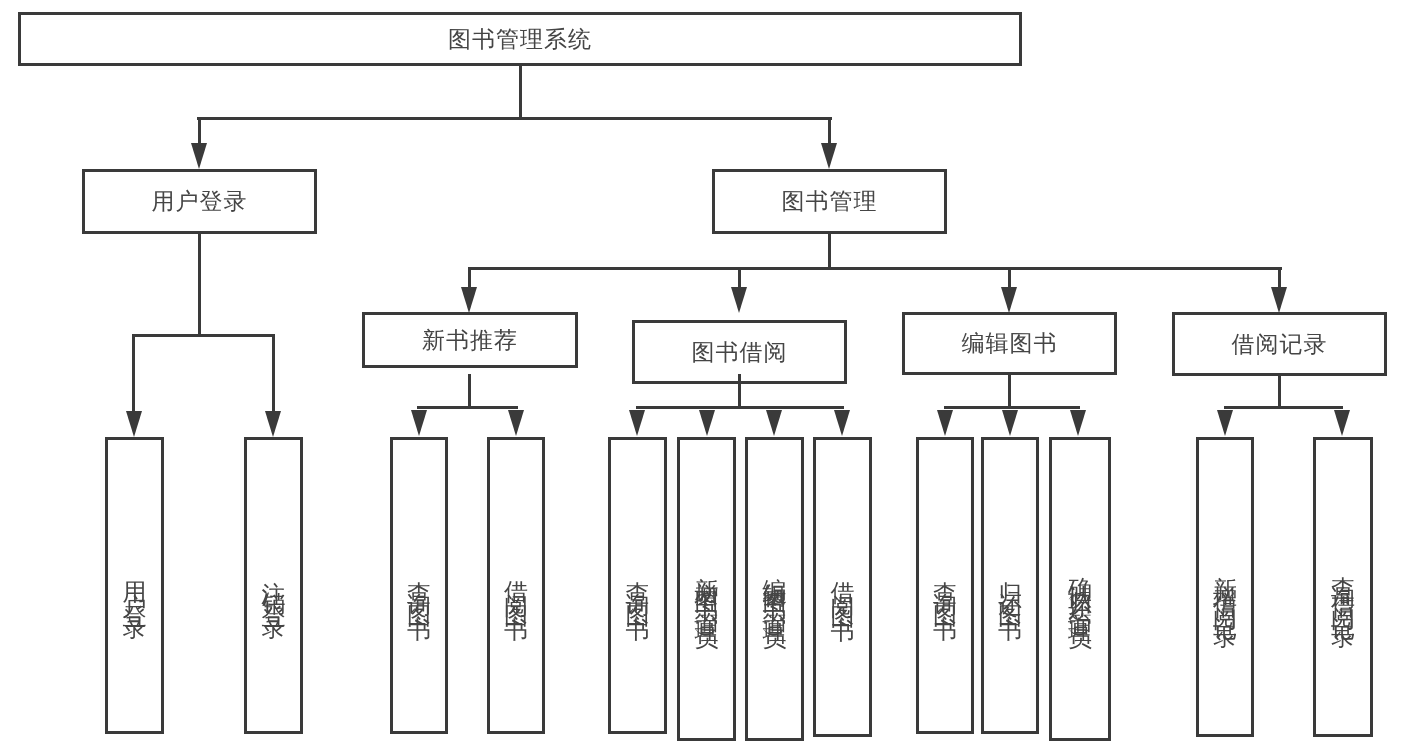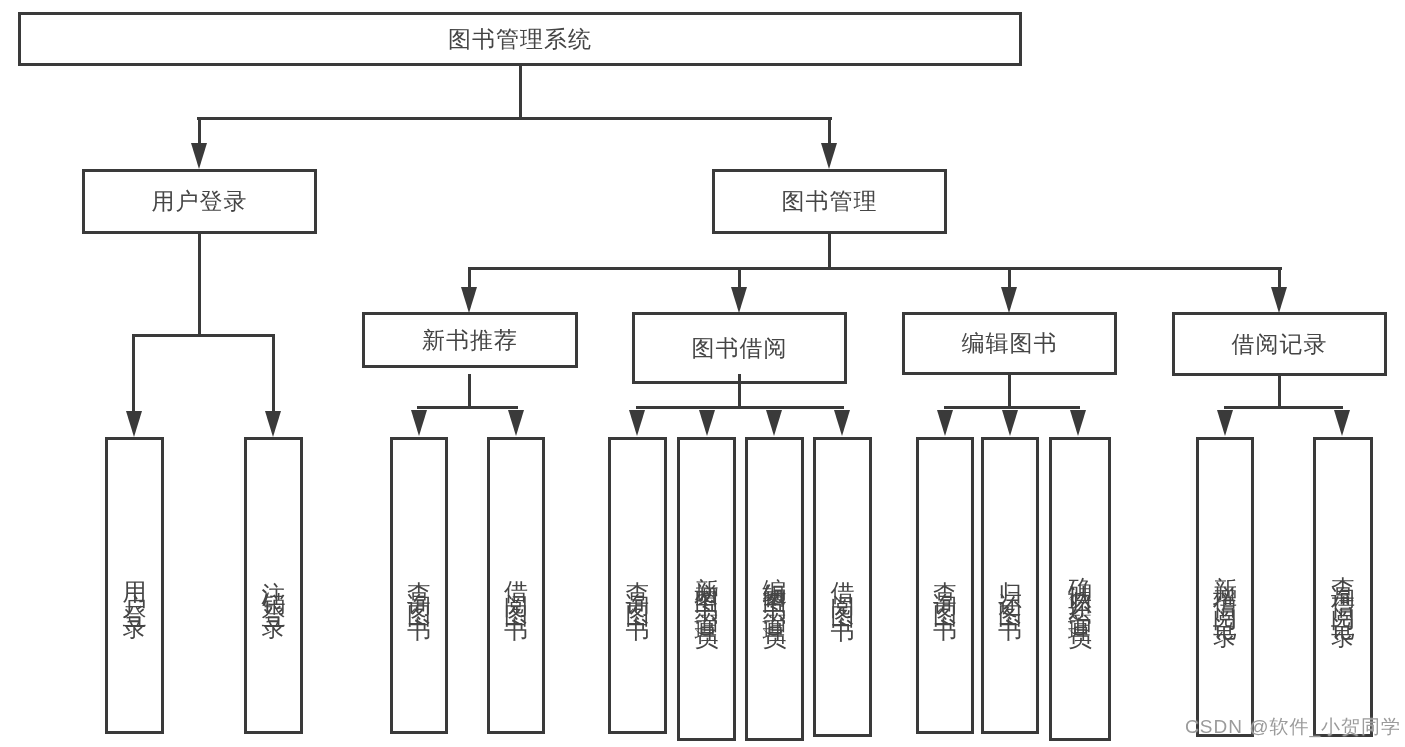--- a/index.html
+++ b/index.html
@@ -93,21 +93,21 @@
   <div class="vl" style="left:738px;top:267px;height:21px"></div>
   <div class="ar" style="left:731px;top:287px"></div>
   <div class="vl" style="left:1008px;top:267px;height:21px"></div>
   <div class="ar" style="left:1001px;top:287px"></div>
   <div class="vl" style="left:1278px;top:267px;height:21px"></div>
   <div class="ar" style="left:1271px;top:287px"></div>
 
   <div class="box" style="left:362px;top:312px;width:216px;height:56px">
     <span class="nlabel">新书推荐</span>
   </div>
-  <div class="box" style="left:632px;top:312px;width:215px;height:72px">
+  <div class="box" style="left:632px;top:320px;width:215px;height:64px">
     <span class="nlabel">图书借阅</span>
   </div>
   <div class="box" style="left:902px;top:312px;width:215px;height:63px">
     <span class="nlabel">编辑图书</span>
   </div>
   <div class="box" style="left:1172px;top:312px;width:215px;height:64px">
     <span class="nlabel">借阅记录</span>
   </div>
 
   <div class="vl" style="left:468px;top:374px;height:35px"></div>
@@ -159,15 +159,14 @@
   <div class="hl" style="left:1224px;top:406px;width:119px"></div>
   <div class="ar" style="left:1217px;top:410px"></div>
   <div class="ar" style="left:1334px;top:410px"></div>
   <div class="vbox" style="left:1196px;top:437px;width:58px;height:300px">
     <span class="vlabel mid">新增借阅记录</span>
   </div>
   <div class="vbox" style="left:1313px;top:437px;width:60px;height:300px">
     <span class="vlabel mid">查询借阅记录</span>
   </div>
 
-  <div class="watermark">CSDN @软件_小贺同学</div>
 
 </div>
 
 </body></html>

